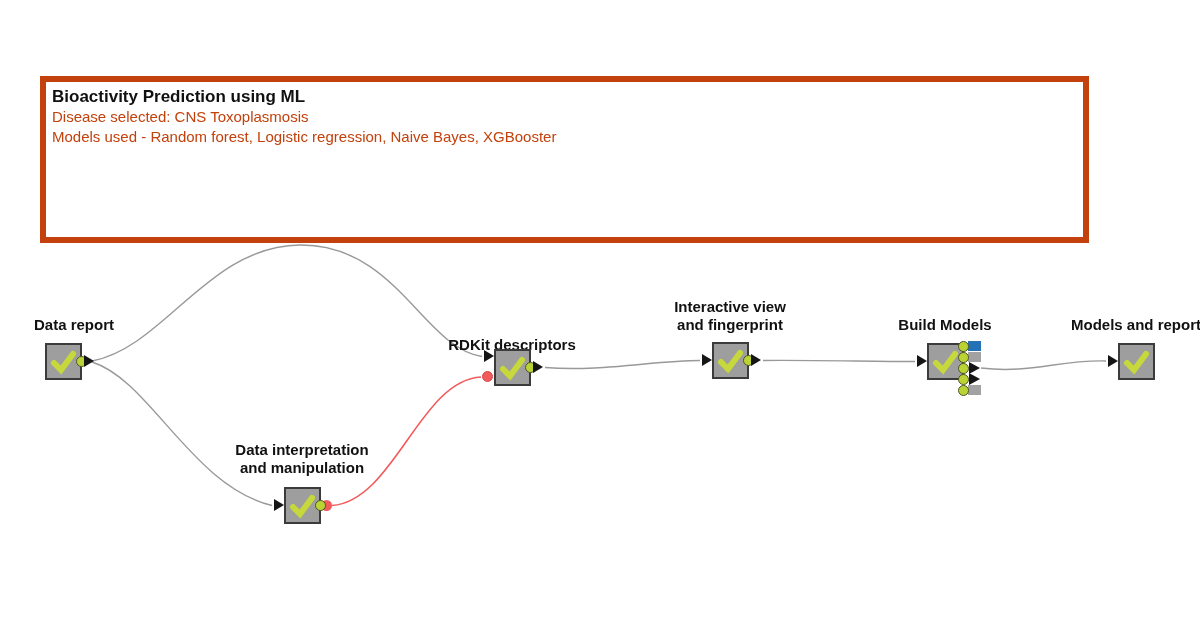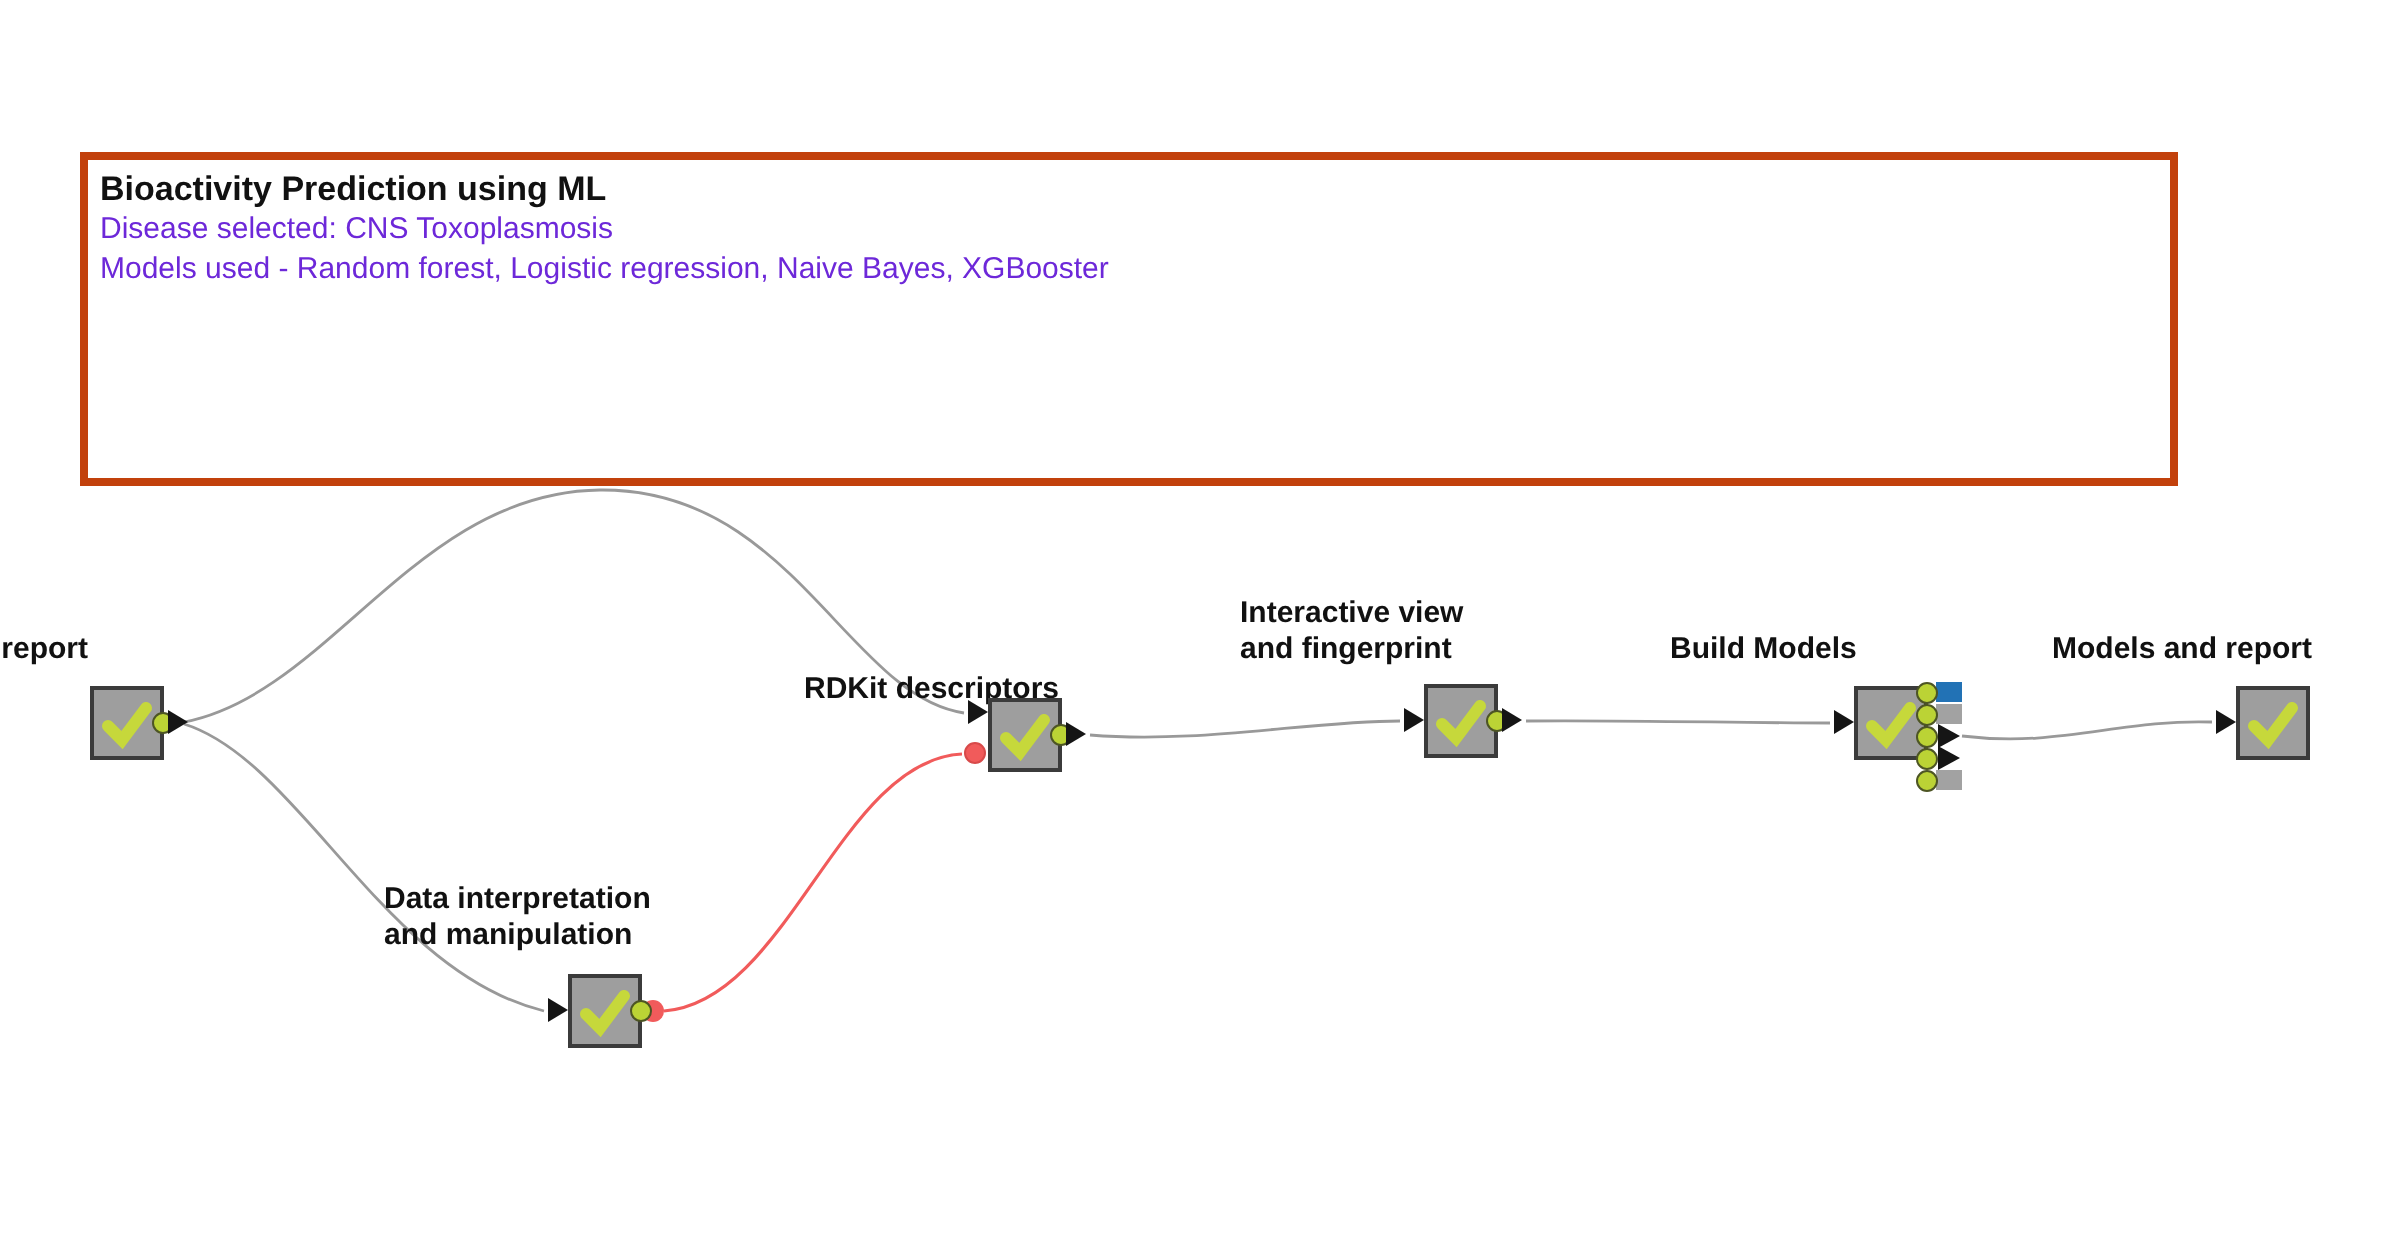--- a/index.html
+++ b/index.html
@@ -3,42 +3,42 @@
 <meta charset="utf-8">
 <style>
   html,body{margin:0;padding:0;}
   body{
     width:1200px;height:630px;position:relative;background:#ffffff;
     font-family:"Liberation Sans", sans-serif;overflow:hidden;
   }
   
   .annotation{
     position:absolute;left:40px;top:76px;width:1049px;height:167px;
-    border:4px solid #c2410c;background:#ffffff;box-sizing:border-box;
+    border:6px solid #c2410c;background:#ffffff;box-sizing:border-box;
     padding:4px 8px 0 6px;
   }
   .annotation .ann-title{
     font-size:17px;font-weight:bold;color:#111;line-height:21px;white-space:nowrap;
   }
   .annotation .ann-line{
-    font-size:15px;color:#6d28d9;line-height:20px;white-space:nowrap;
+    font-size:15px;color:#c2410c;line-height:20px;white-space:nowrap;
   }
   
   svg.wires{position:absolute;left:0;top:0;width:1200px;height:630px;z-index:1;}
   svg.wires path{fill:none;}
   .wire-gray{stroke:#999999;stroke-width:1.4;}
   .wire-red{stroke:#F15B5B;stroke-width:1.6;}
   
   .node{
     position:absolute;width:37px;height:37px;box-sizing:border-box;
     background:#9E9E9E;border:2px solid #3B3B3B;z-index:2;
   }
   .node svg.check{position:absolute;left:0;top:0;}
   .node-label{
-    position:absolute;width:220px;z-index:2;
+    position:absolute;width:220px;text-align:center;z-index:2;
     font-size:15px;font-weight:bold;color:#111;line-height:17.5px;
   }
   
   .p-out-dot{
     position:absolute;width:9px;height:9px;border-radius:50%;
     background:#BBD335;border:1px solid #4d5524;right:-7px;top:11px;
   }
   .p-out-tri{
     position:absolute;width:0;height:0;right:-14px;top:10px;
     border-left:10px solid #151515;border-top:6.5px solid transparent;border-bottom:6.5px solid transparent;

